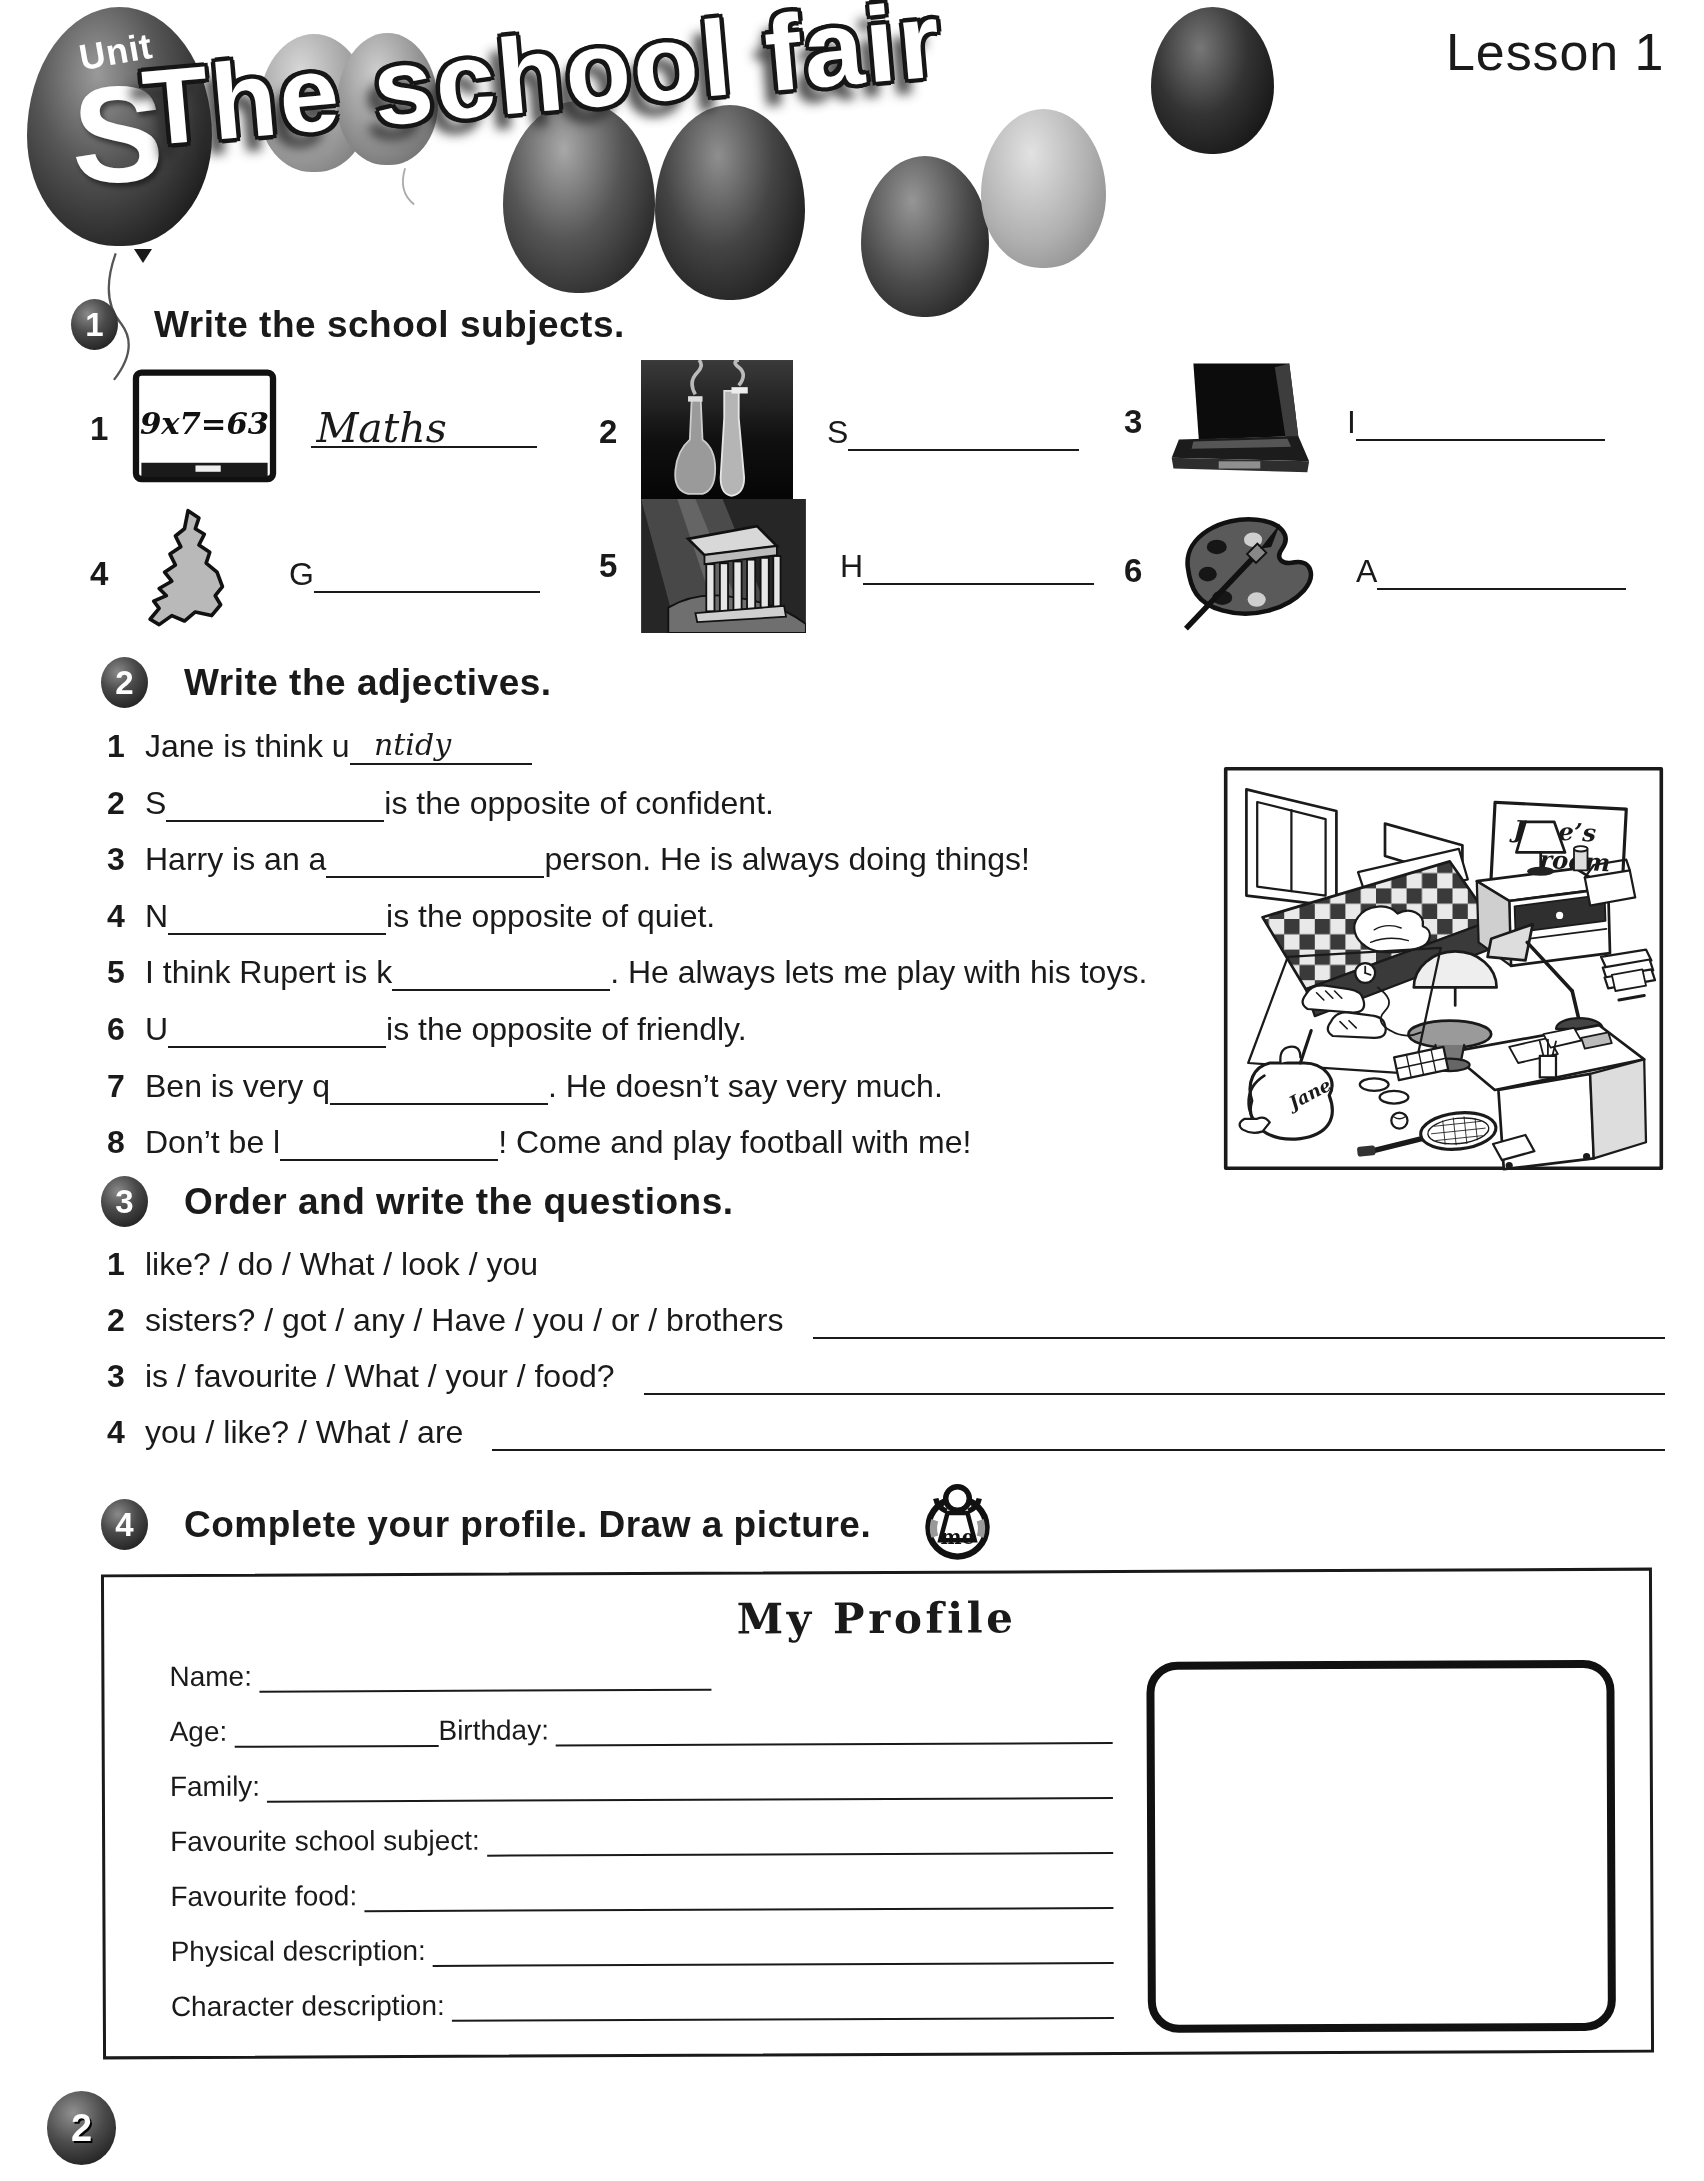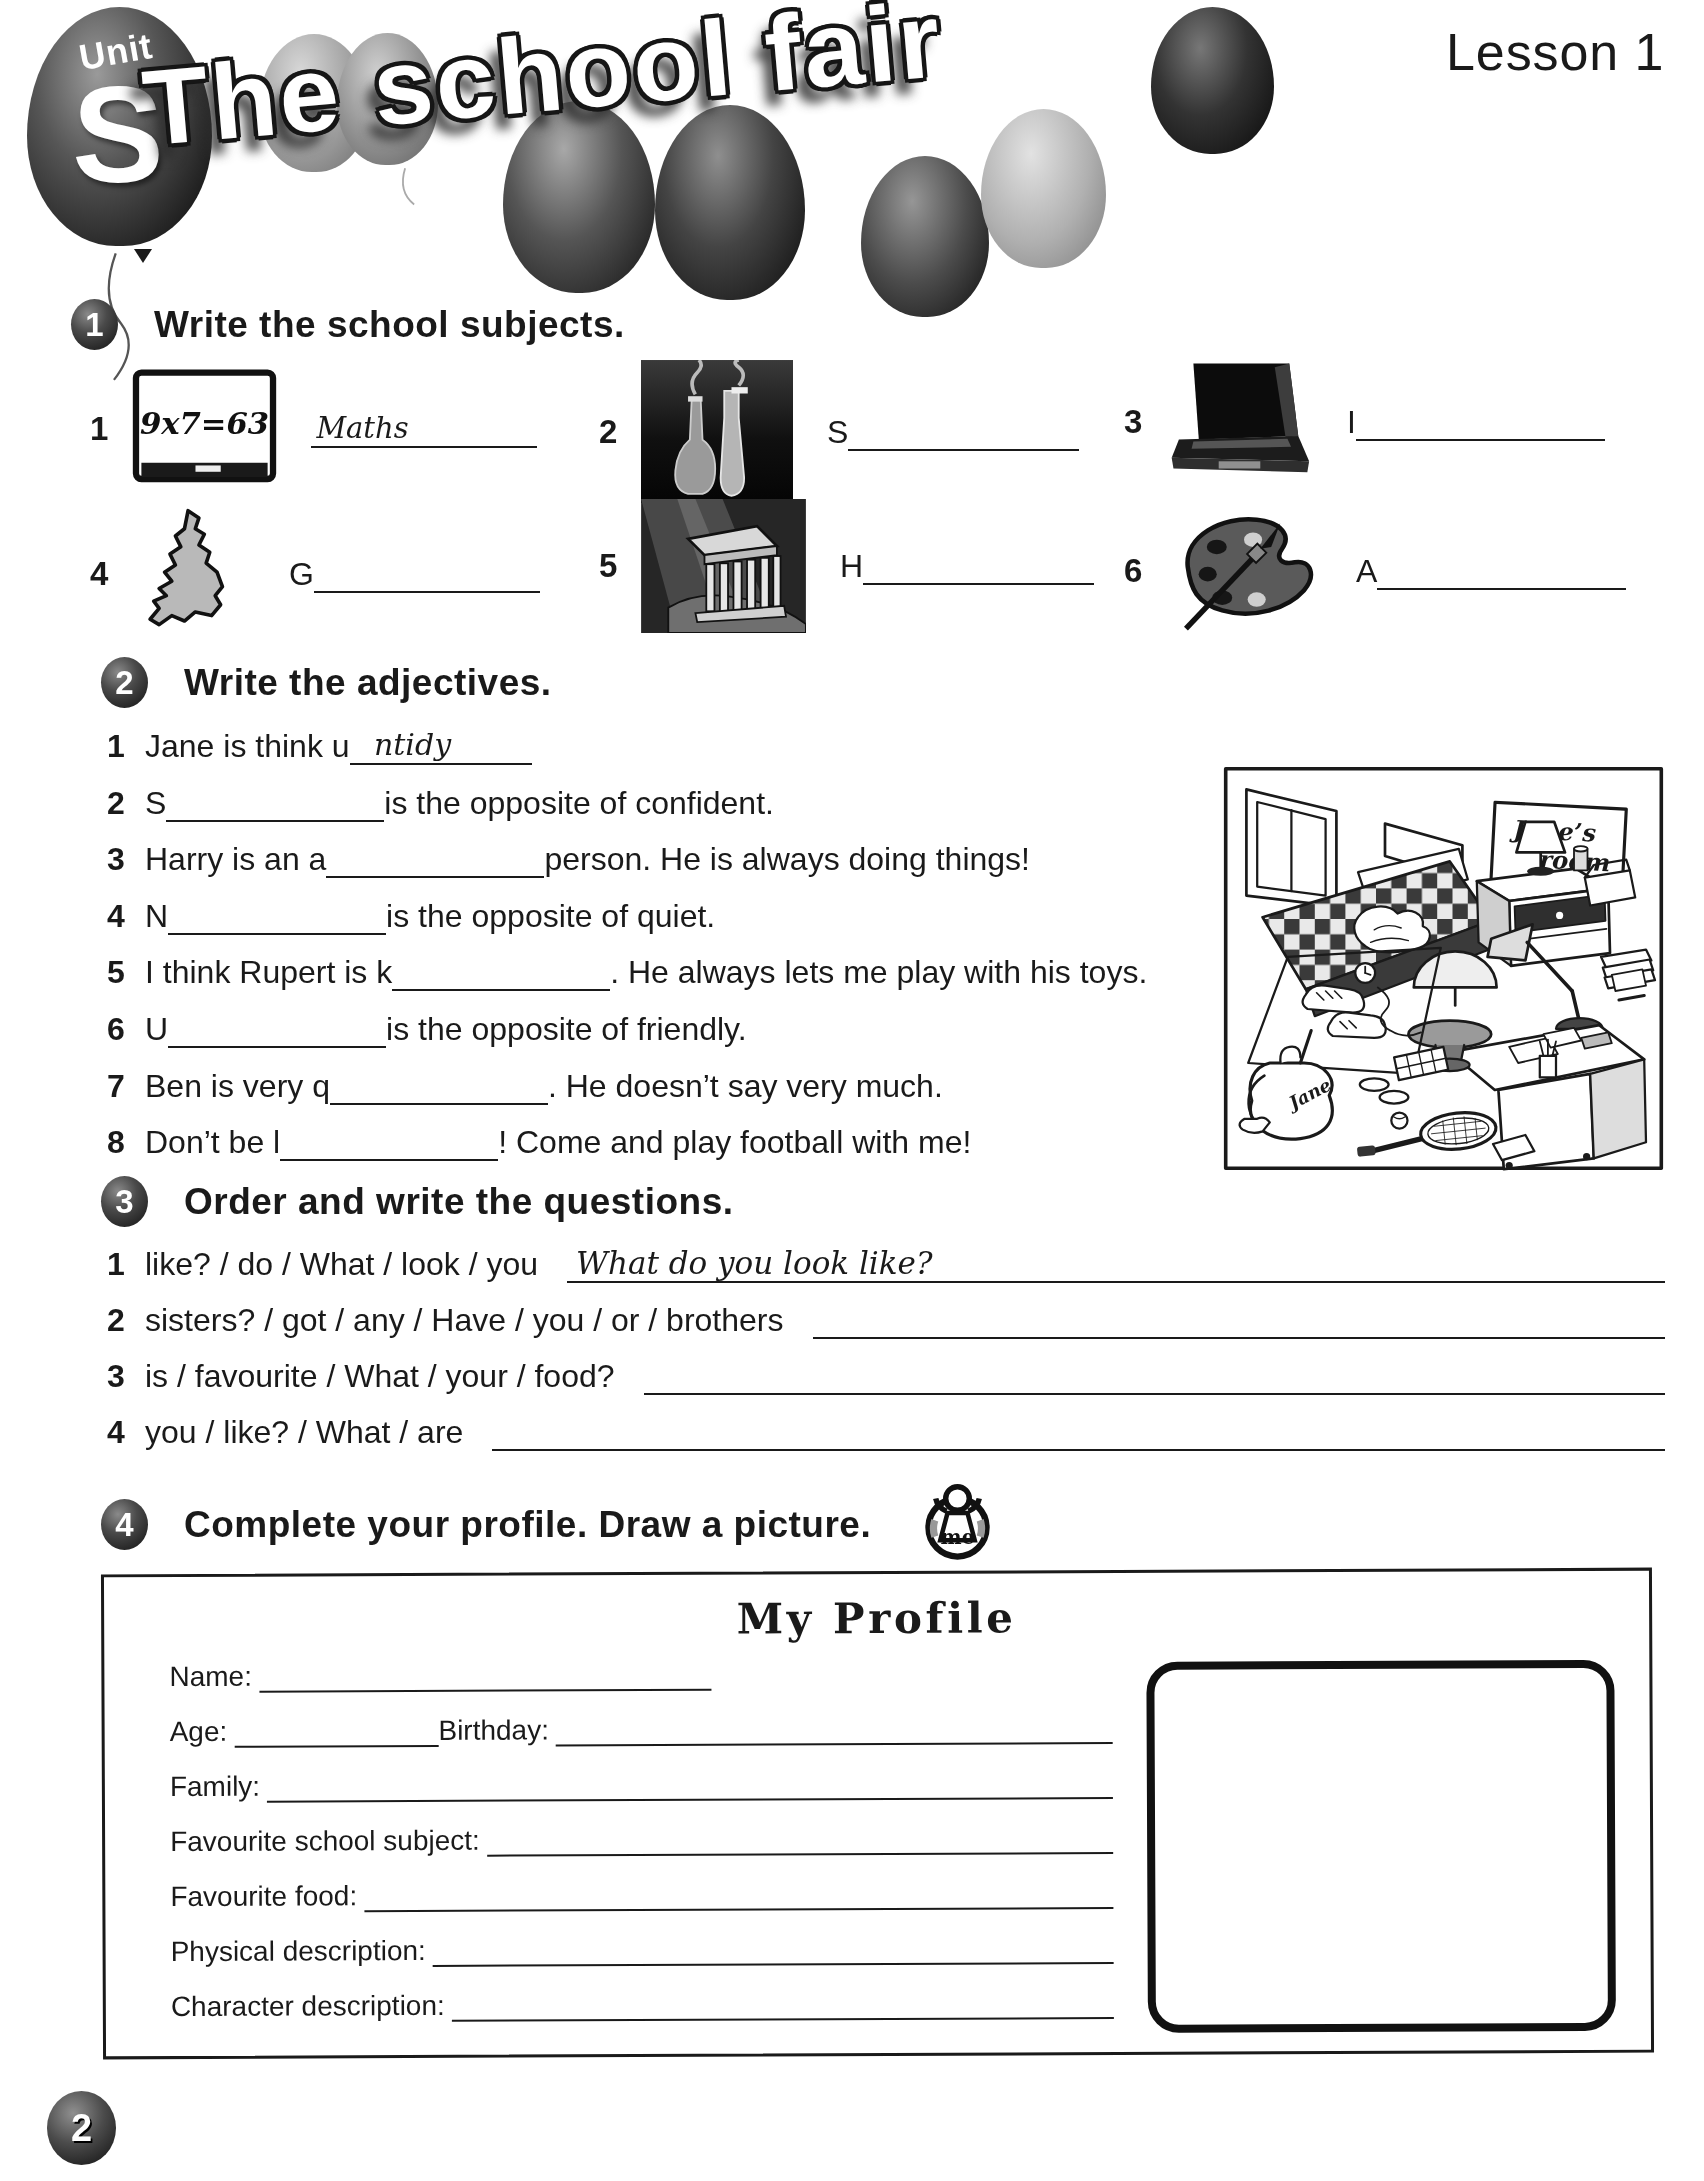--- a/index.html
+++ b/index.html
@@ -40,21 +40,21 @@
   }
   .ex-title{font-weight:bold;font-size:37px;letter-spacing:0.5px;}
 
   
   .ex1-item{position:absolute;display:flex;align-items:center;}
   .ex1-num{font-weight:bold;font-size:33px;width:42px;flex:0 0 auto;}
   .ex1-img{flex:0 0 auto;display:flex;align-items:center;justify-content:center;}
   .ex1-answer{display:flex;align-items:flex-end;margin-left:34px;font-size:32px;}
   .blank{display:inline-block;border-bottom:2.7px solid #1a1a1a;height:36px;vertical-align:baseline;}
   .handwrite{font-family:"DejaVu Serif",serif;font-style:italic;}
-  .hw-on-line{font-size:29px;line-height:36px;padding-left:5.4px;display:block;}
+  .hw-on-line{font-size:41px;line-height:36px;padding-left:5.4px;display:block;}
 
   
   .ex2-list{position:absolute;left:107px;top:731px;font-size:32px;}
   .sentence{white-space:nowrap;height:34px;margin-bottom:22.6px;display:flex;align-items:flex-end;}
   .s-num{font-weight:bold;width:38px;flex:0 0 auto;}
   .blank2{width:199px;flex:0 0 auto;padding-left:19px;}
   .blank2.short{width:163px;}
   .room{position:absolute;left:1223px;top:764px;}
   svg text{font-family:"DejaVu Serif",serif;}
 
@@ -431,23 +431,20 @@
 
   <div class="ex-head" style="left:101px;top:1176px;">
     <div class="badge">3</div>
     <div class="ex-title">Order and write the questions.</div>
   </div>
 
   <div class="ex3-list">
     <div class="q-row">
       <span class="q-num">1</span>
       <span class="q-prompt">like? / do / What / look / you</span>
-      <span class="q-blank">
-          <span class="handwrite hw-on-line" style="font-size:31px;padding-left:9px;">What do you look like?</span>
-        </span>
     </div>
     <div class="q-row">
       <span class="q-num">2</span>
       <span class="q-prompt">sisters? / got / any / Have / you / or / brothers</span>
       <span class="q-blank"></span>
     </div>
     <div class="q-row">
       <span class="q-num">3</span>
       <span class="q-prompt">is / favourite / What / your / food?</span>
       <span class="q-blank"></span>

